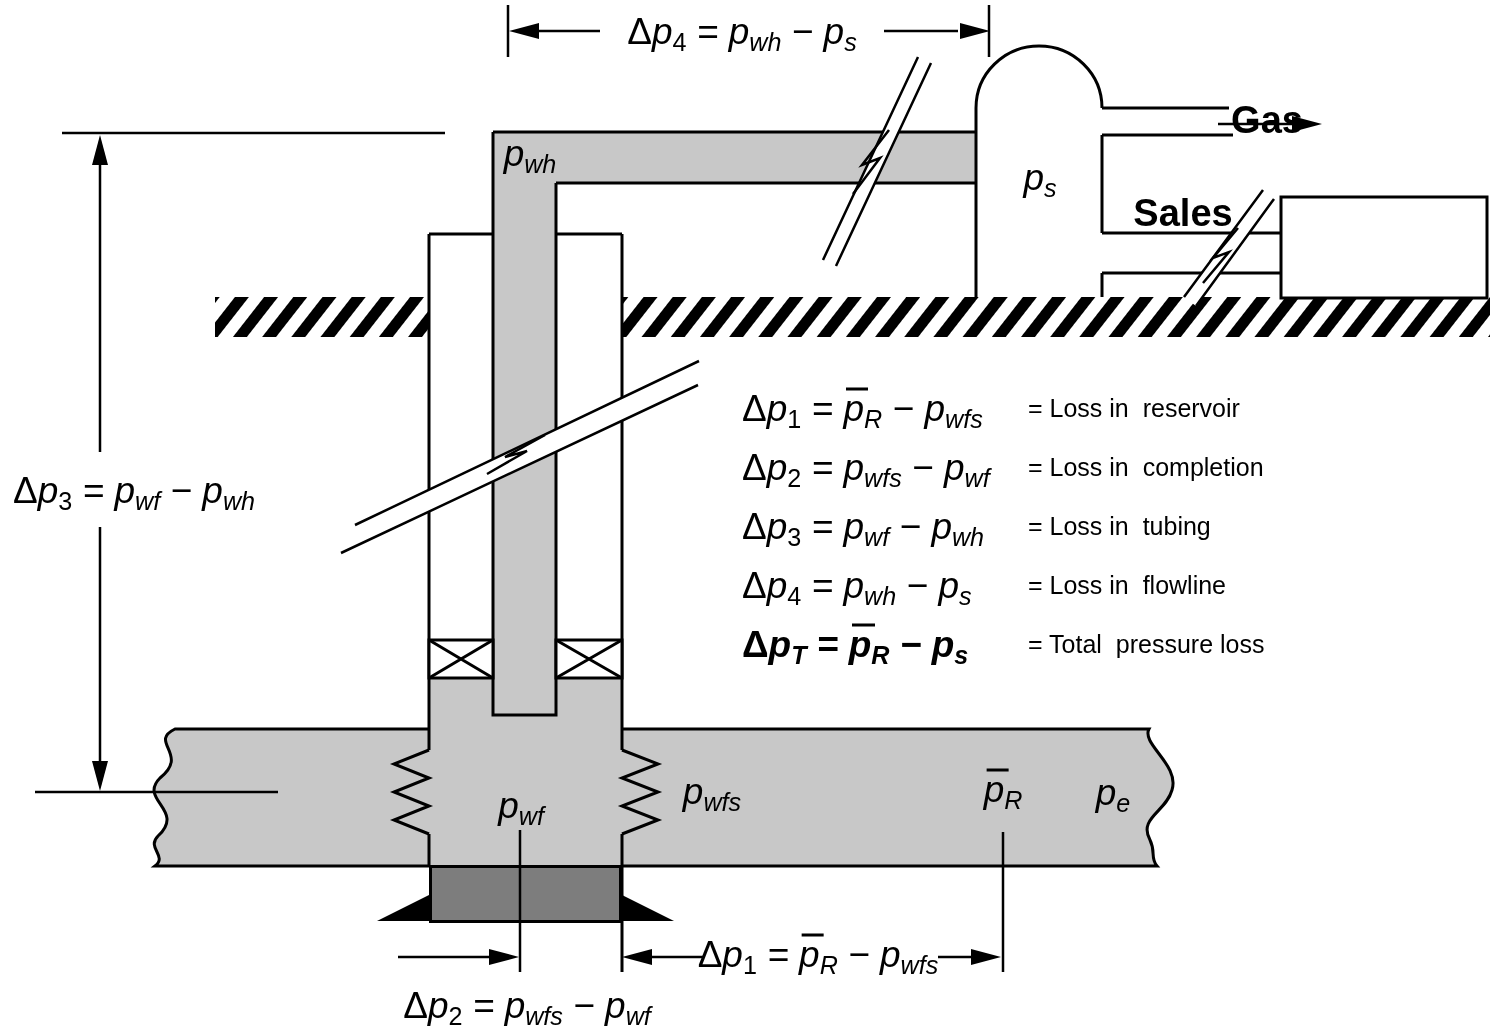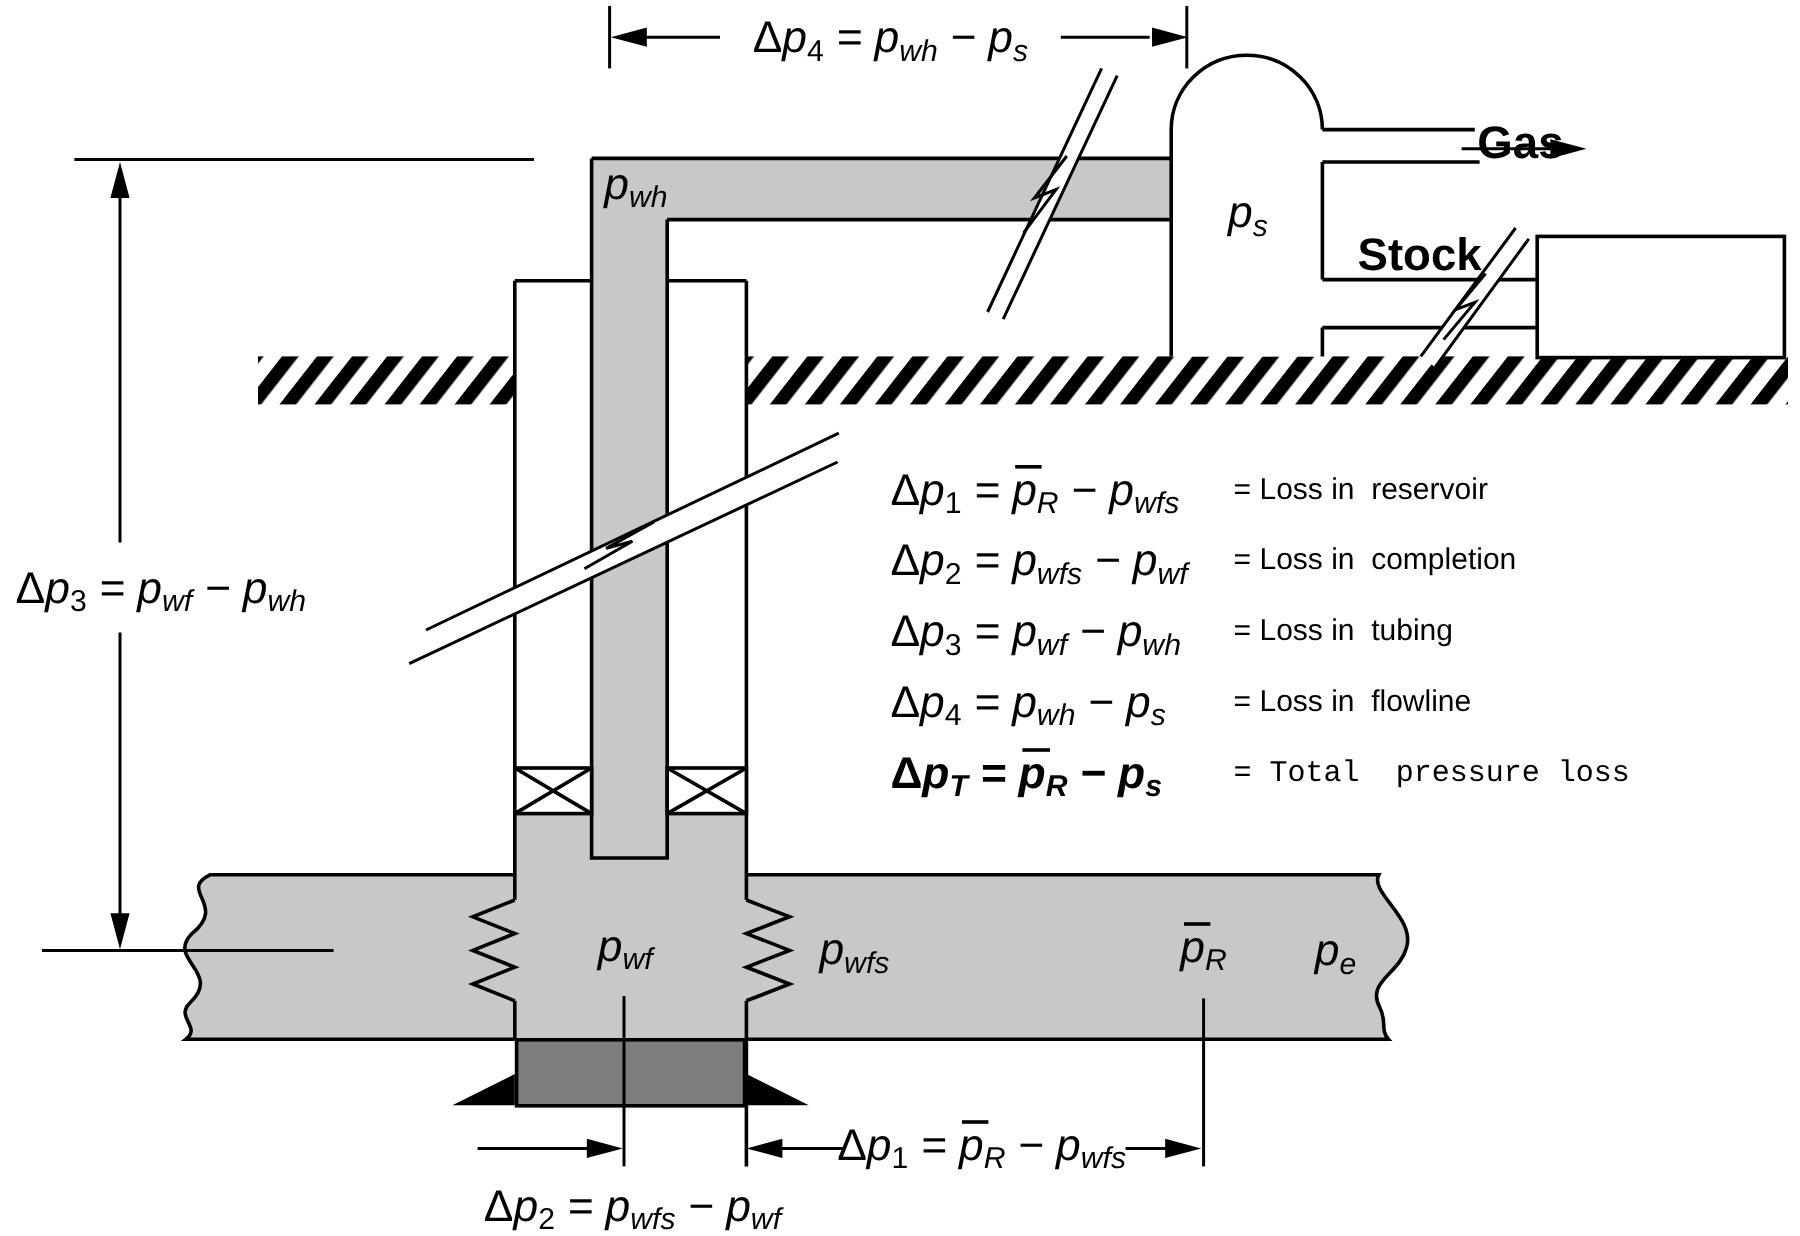--- a/index.html
+++ b/index.html
@@ -141,43 +141,43 @@
     </g>
 
     <g>
       <path d="M1218,124 H1294" stroke="#000" stroke-width="2.5" fill="none"></path>
       <polygon points="1322,124 1292,116 1292,132" fill="#000"></polygon>
     </g>
   </svg>
 
   <div class="label math" style="left:530px;top:153px;"><span>p</span><sub>wh</sub></div>
   <div class="label math" style="left:1040px;top:177px;"><span>p</span><sub>s</sub></div>
-  <div class="label math" style="left:521px;top:788px;text-align:right;"><span>p</span><sub>wf</sub></div>
+  <div class="label math" style="left:521px;top:805px;text-align:right;"><span>p</span><sub>wf</sub></div>
   <div class="label math" style="left:712px;top:791px;"><span>p</span><sub>wfs</sub></div>
   <div class="label math" style="left:1003px;top:789px;"><span class="ov">p</span><sub>R</sub></div>
   <div class="label math" style="left:1113px;top:792px;"><span>p</span><sub>e</sub></div>
 
   <div class="label blabel" style="left:1267px;top:99px;margin-top:21px;">Gas</div>
-  <div class="label blabel" style="left:1183px;top:213px;">Stock</div>
+  <div class="label blabel" style="left:1183px;top:213px;">Sales</div>
 
   <div class="label math" style="left:742px;top:31px;"><span class="up">Δ</span><span>p</span><sub class="up">4</sub><span> = </span><span>p</span><sub>wh</sub><span> − </span><span>p</span><sub>s</sub></div>
   <div class="label math" style="left:134px;top:490px;"><span class="up">Δ</span><span>p</span><sub class="up">3</sub><span> = </span><span>p</span><sub>wf</sub><span> − </span><span>p</span><sub>wh</sub></div>
   <div class="label math" style="left:818px;top:954px;"><span class="up">Δ</span><span>p</span><sub class="up">1</sub><span> = </span><span class="ov">p</span><sub>R</sub><span> − </span><span>p</span><sub>wfs</sub></div>
   <div class="label math" style="left:527px;top:1005px;"><span class="up">Δ</span><span>p</span><sub class="up">2</sub><span> = </span><span>p</span><sub>wfs</sub><span> − </span><span>p</span><sub>wf</sub></div>
 
   <div>
     <div class="eqrow-formula math" style="top:408px;"><span class="up">Δ</span><span>p</span><sub class="up">1</sub><span> = </span><span class="ov">p</span><sub>R</sub><span> − </span><span>p</span><sub>wfs</sub></div>
     <div class="eqrow-desc" style="top:408px;">= Loss in  reservoir</div>
 
     <div class="eqrow-formula math" style="top:467px;"><span class="up">Δ</span><span>p</span><sub class="up">2</sub><span> = </span><span>p</span><sub>wfs</sub><span> − </span><span>p</span><sub>wf</sub></div>
     <div class="eqrow-desc" style="top:467px;">= Loss in  completion</div>
 
     <div class="eqrow-formula math" style="top:526px;"><span class="up">Δ</span><span>p</span><sub class="up">3</sub><span> = </span><span>p</span><sub>wf</sub><span> − </span><span>p</span><sub>wh</sub></div>
     <div class="eqrow-desc" style="top:526px;">= Loss in  tubing</div>
 
     <div class="eqrow-formula math" style="top:585px;"><span class="up">Δ</span><span>p</span><sub class="up">4</sub><span> = </span><span>p</span><sub>wh</sub><span> − </span><span>p</span><sub>s</sub></div>
     <div class="eqrow-desc" style="top:585px;">= Loss in  flowline</div>
 
     <div class="eqrow-formula math" style="top:644px;font-weight:bold;"><span class="up">Δ</span><span>p</span><sub>T</sub><span> = </span><span class="ov">p</span><sub>R</sub><span> − </span><span>p</span><sub>s</sub></div>
-    <div class="eqrow-desc" style="top:644px;font-family:Liberation Mono, monospace;">= Total  pressure loss</div>
+    <div class="eqrow-desc" style="top:644px;">= Total  pressure loss</div>
   </div>
 
 </div>
 
 </body></html>

